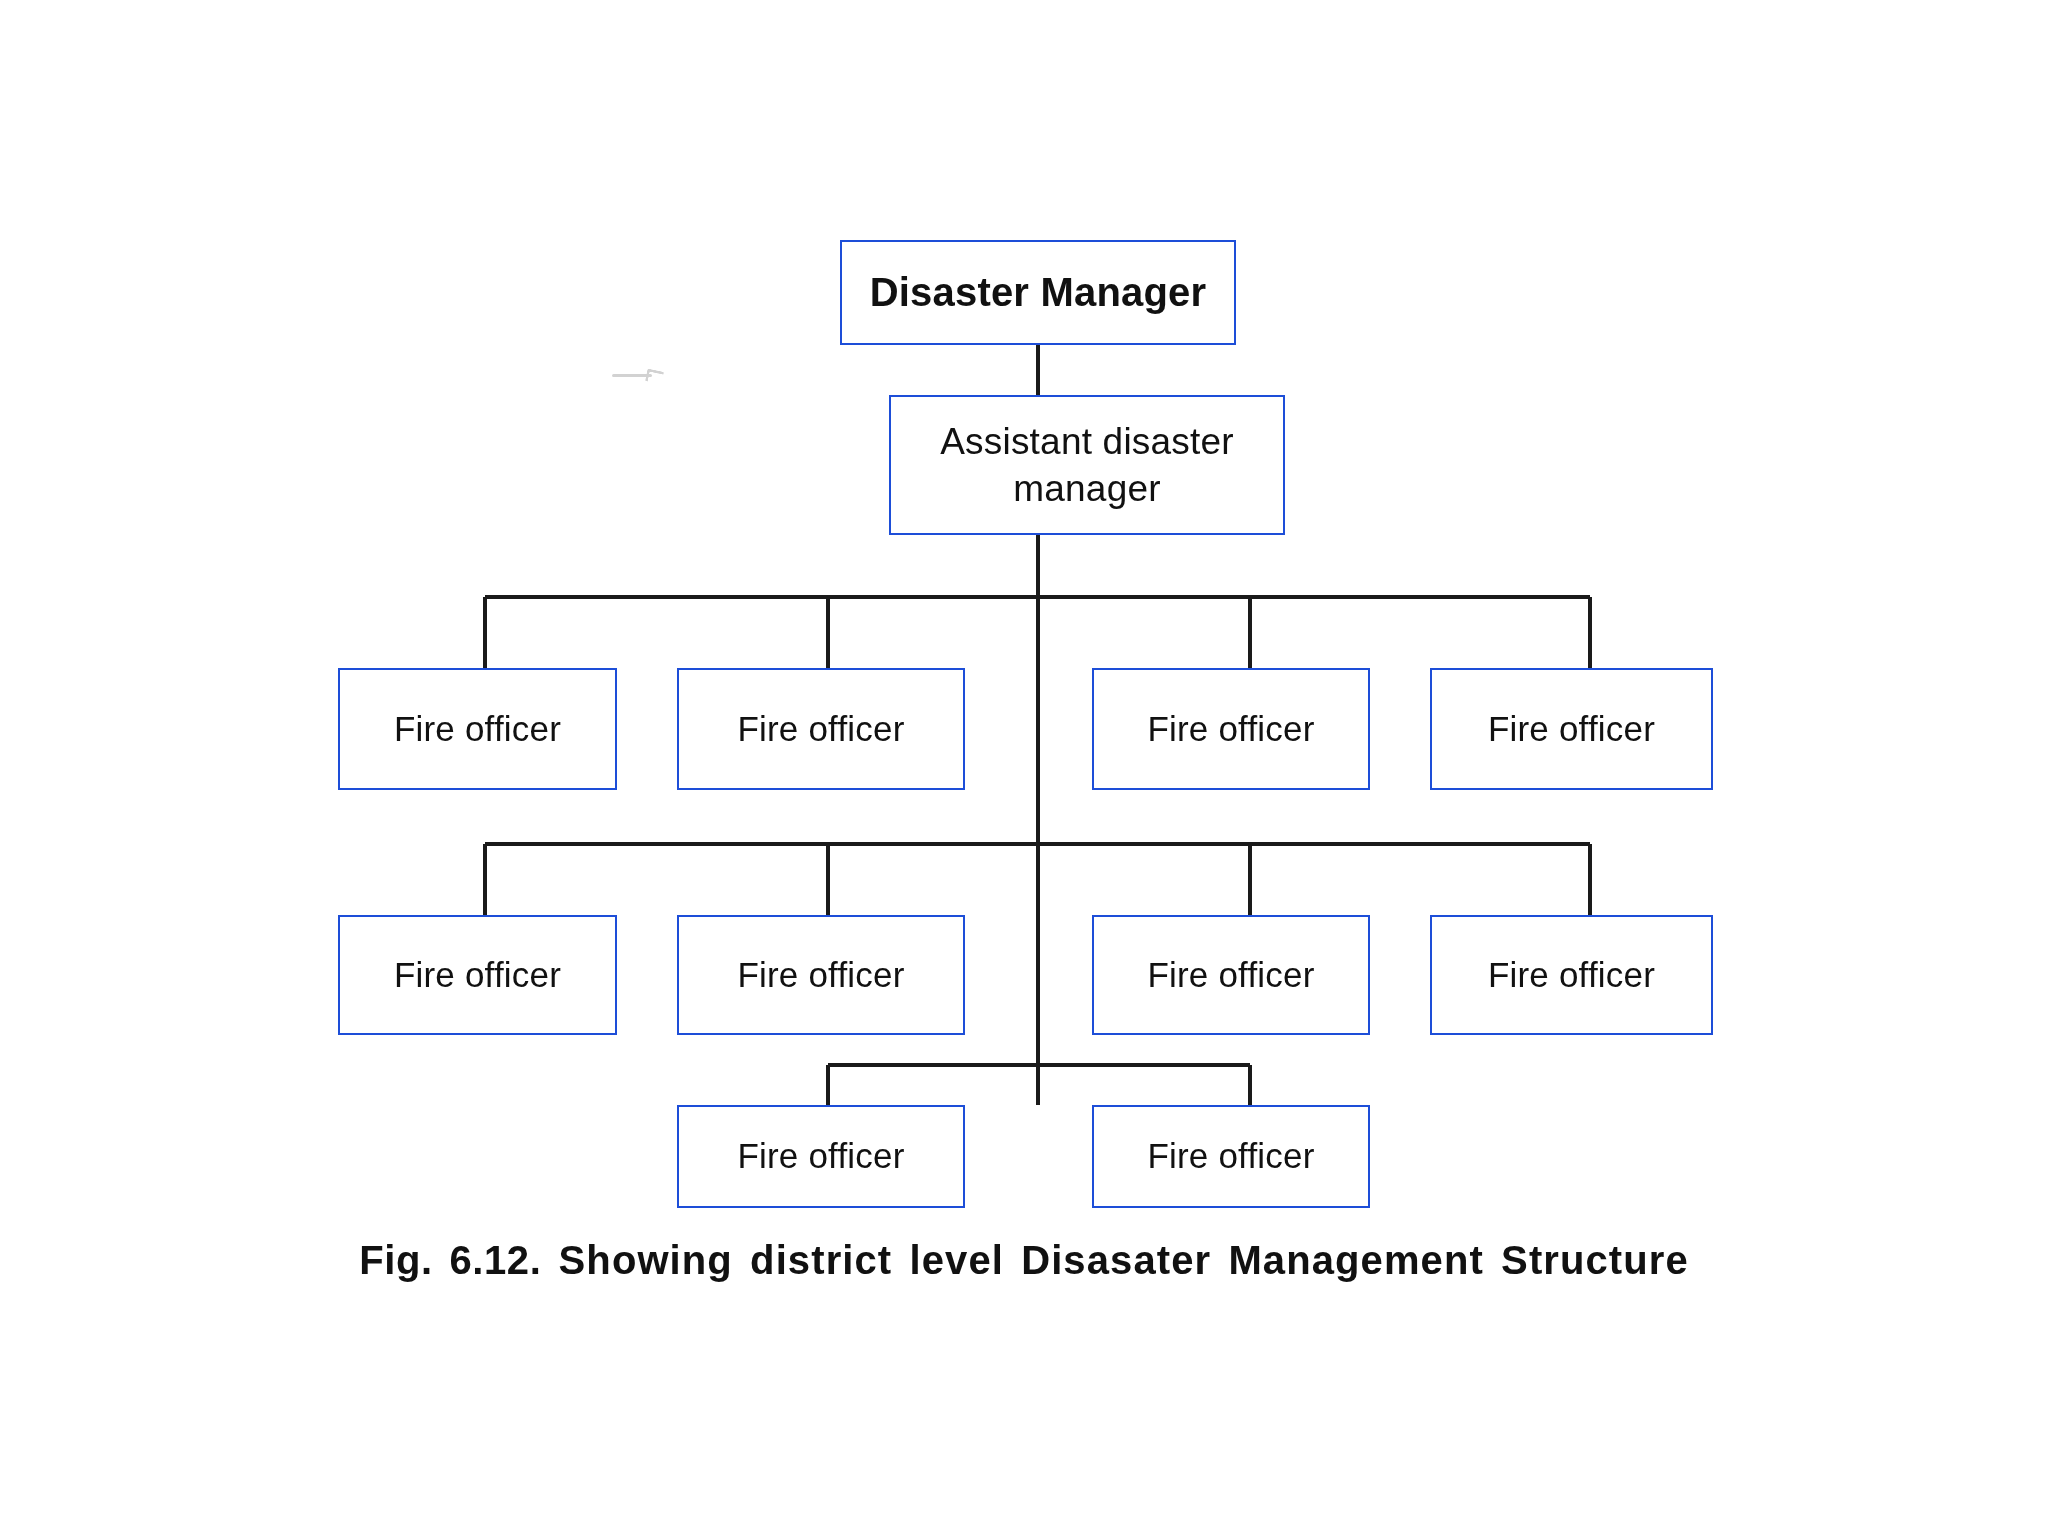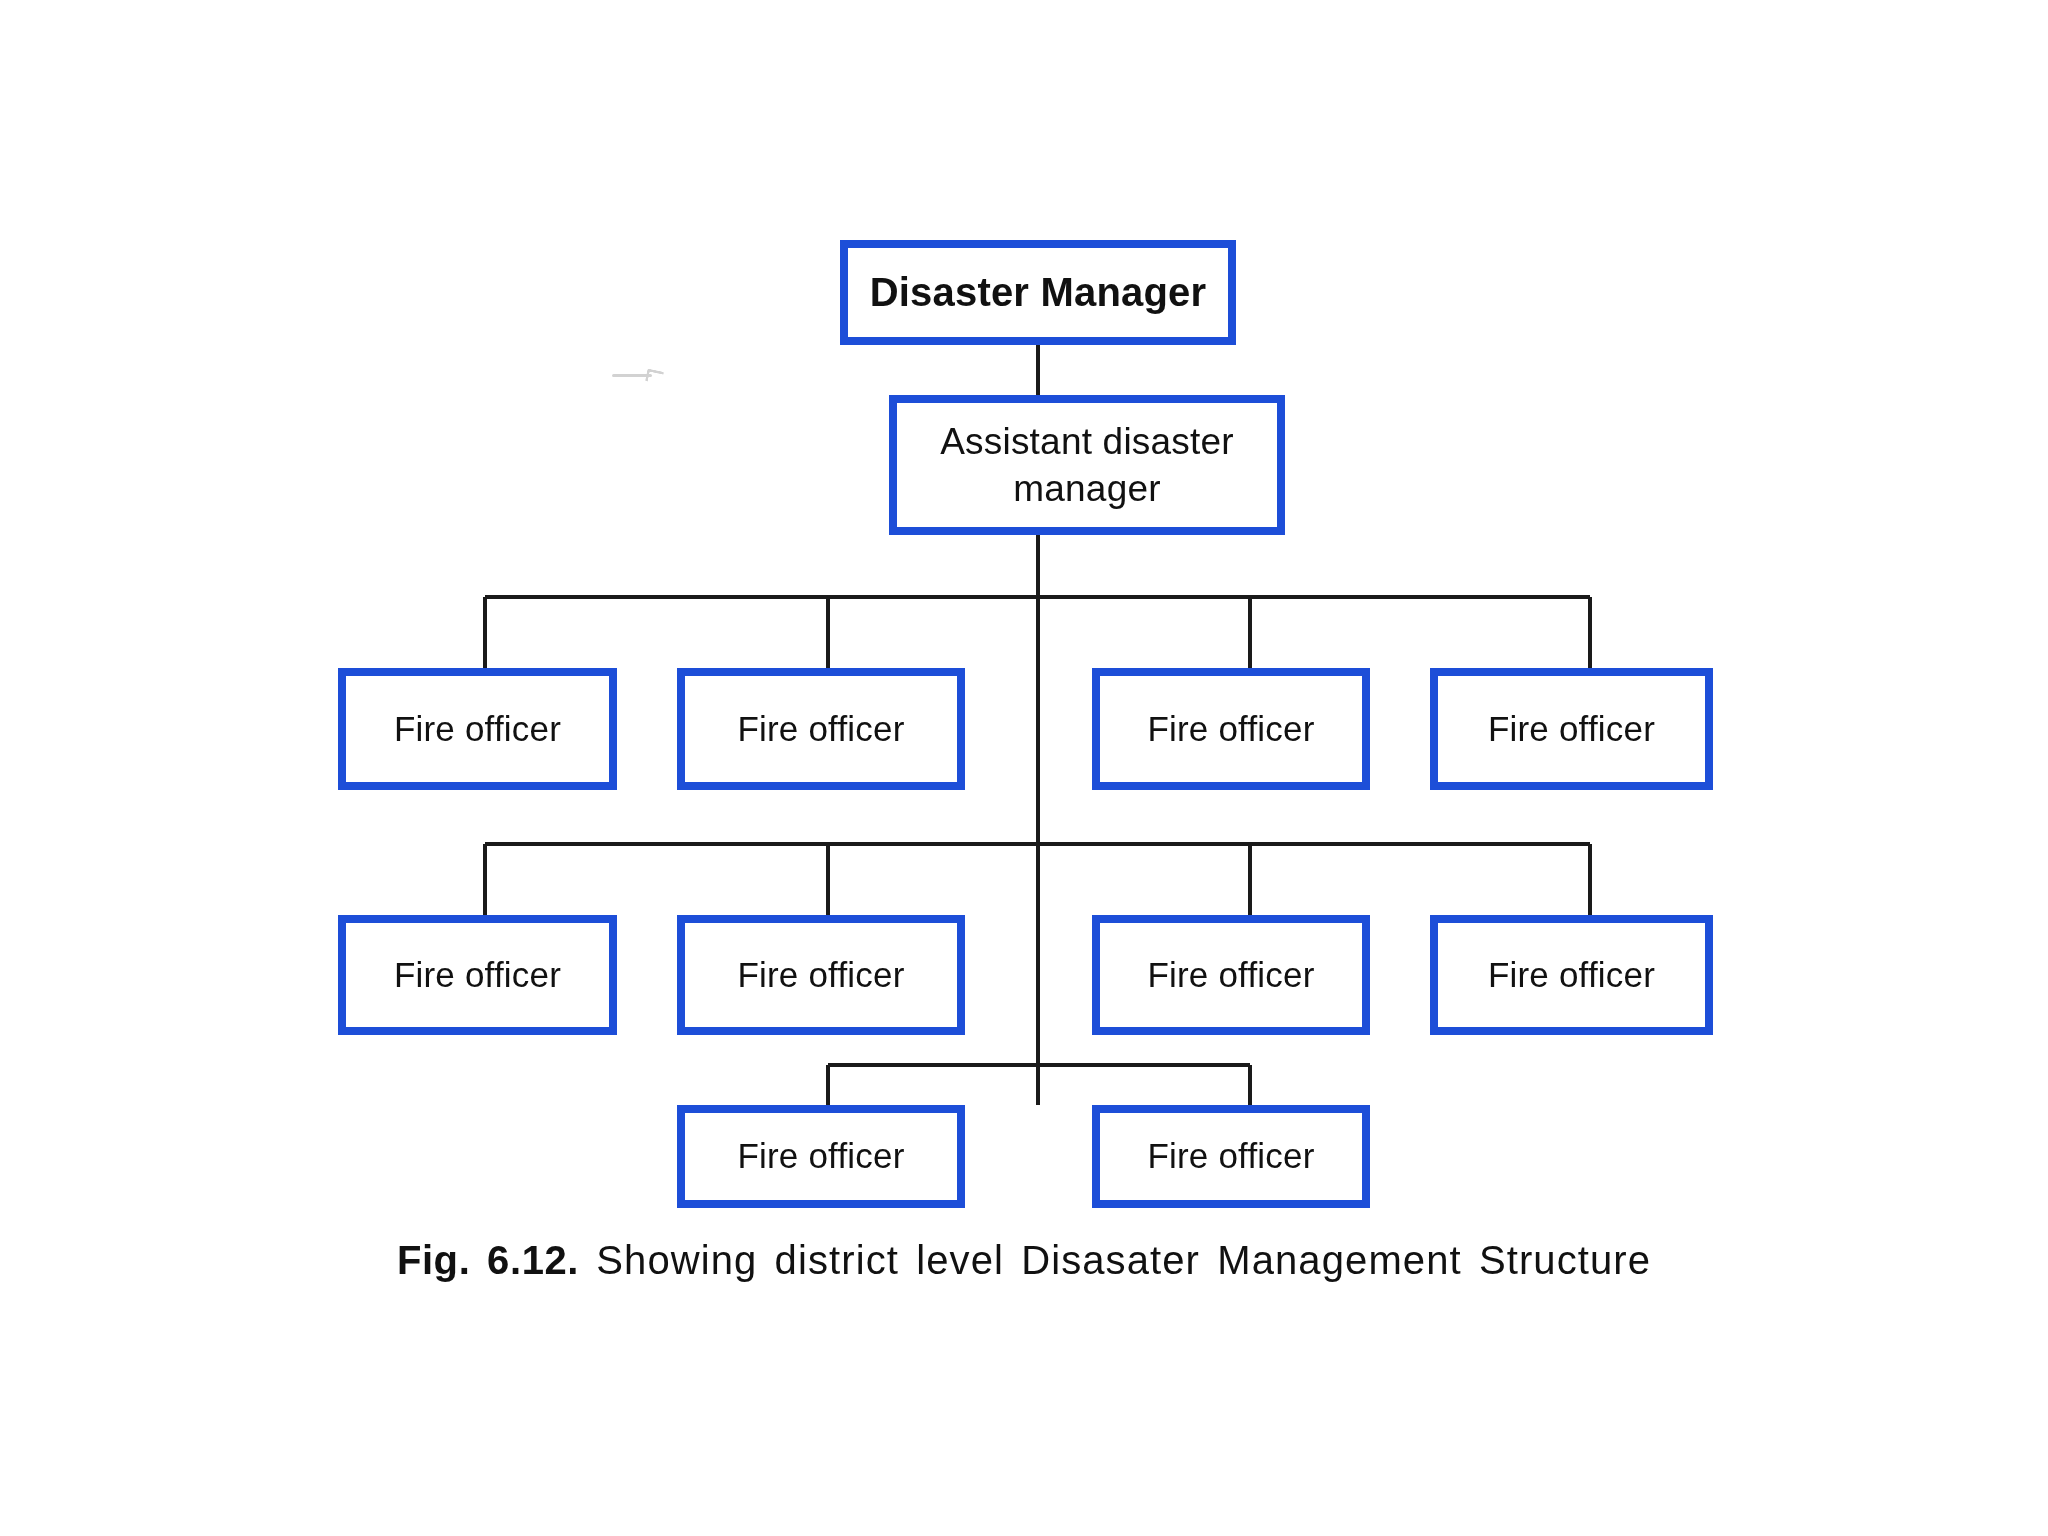--- a/index.html
+++ b/index.html
@@ -20,21 +20,21 @@
   #chart-svg {
     position: absolute;
     left: 0;
     top: 0;
     width: 2048px;
     height: 1536px;
   }
   .node {
     position: absolute;
     box-sizing: border-box;
-    border: 8px solid #1d4ed8;
+    border: 2px solid #1d4ed8;
     background: #ffffff;
     display: flex;
     align-items: center;
     justify-content: center;
     text-align: center;
     color: #111111;
     line-height: 1.28;
     letter-spacing: 0.2px;
   }
   .node-root {
@@ -64,21 +64,21 @@
     color: #111111;
     letter-spacing: 1.1px;
     word-spacing: 5px;
   }
   #caption .cap-fig {
     font-weight: bold;
     letter-spacing: 0.6px;
     margin-top: 13px;
   }
   #caption .cap-text {
-    font-weight: normal;
+    font-weight: bold;
     text-align: center;
   }
   .smudge {
     position: absolute;
     left: 612px;
     top: 370px;
     width: 58px;
     height: 12px;
     opacity: 0.32;
   }

